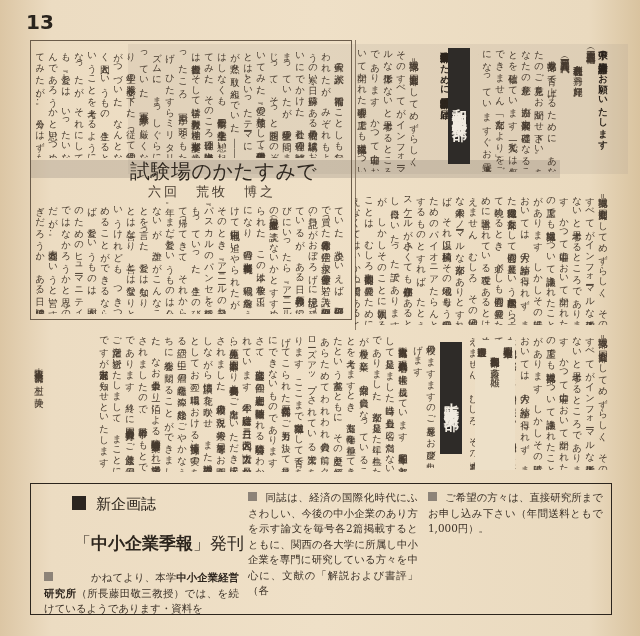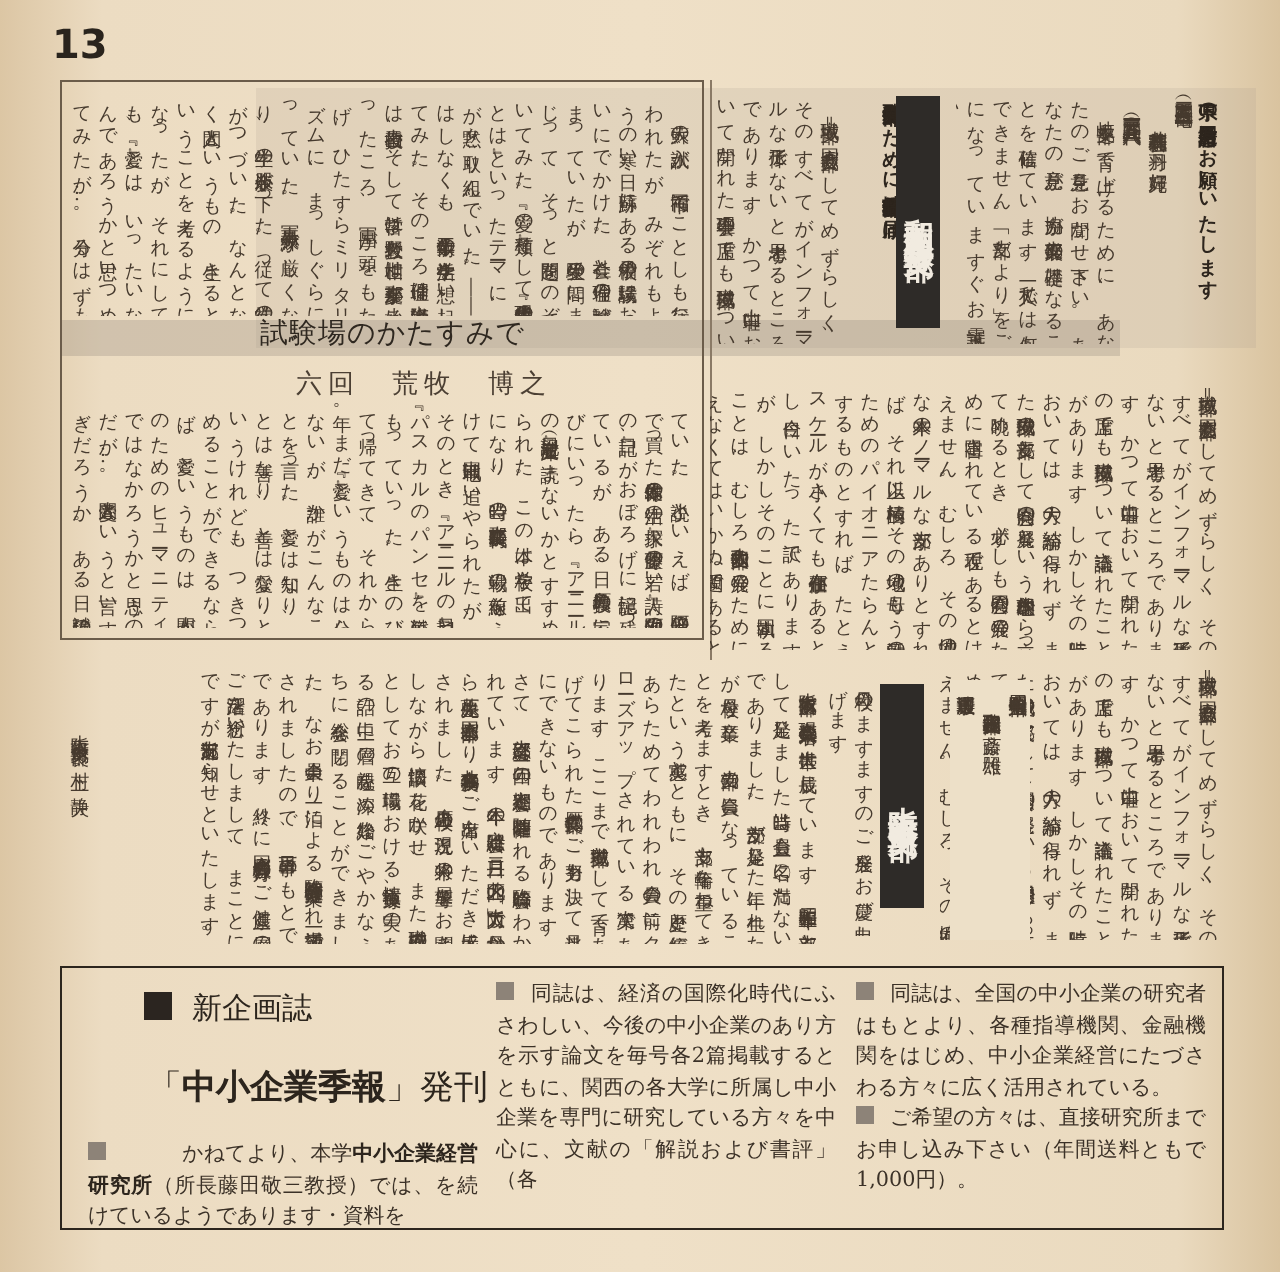--- a/index.html
+++ b/index.html
@@ -25,21 +25,21 @@
   }
   .vert p { margin:0; text-indent:1em; }
   .vert p.noind { text-indent:0; }
   .bold { font-weight:bold; color:#2d251d; }
 
   
   .box1 { left:30px; top:40px; width:320px; height:278px; border:1px solid #6b5c4a; }
   .shade-strip { background:rgba(150,140,125,0.22); }
   .title-strip { left:30px; top:160px; width:530px; height:18px; background:rgba(140,130,118,0.28); }
 
-  .art-title { left:130px; top:158px; font-family:"DejaVu Sans", sans-serif; font-size:14px; color:#2f2820; letter-spacing:0.5px; white-space:nowrap; }
+  .art-title { left:130px; top:158px; font-family:"DejaVu Sans", sans-serif; font-size:20px; color:#2f2820; letter-spacing:0.5px; white-space:nowrap; }
   .art-author { left:148px; top:183px; font-size:13px; color:#4b3f33; letter-spacing:3px; white-space:nowrap; word-spacing:8px; }
 
   .banner {
     background:#2e2b28; color:#f1ebe0;
     writing-mode: vertical-rl;
     font-family:"DejaVu Sans", sans-serif; font-weight:bold;
     font-size:16px; letter-spacing:2px;
     display:flex; align-items:center; justify-content:center;
   }
 
@@ -129,15 +129,14 @@
 
 <div class="abs hz" style="left:44px; top:570px; width:195px;">
   <span class="sq-sm"></span><span style="padding-left:4px;margin-left:26px;">かねてより、本学</span><span class="bold">中小企業経営研究所</span><span>（所長藤田敬三教授）では、を続けているようであります・資料を</span>
 </div>
 
 <div class="abs hz" style="left:248px; top:490px; width:170px;">
   <div><span class="sq-sm"></span><span>同誌は、経済の国際化時代にふさわしい、今後の中小企業のあり方を示す論文を毎号各2篇掲載するとともに、関西の各大学に所属し中小企業を専門に研究している方々を中心に、文献の「解説および書評」（各</span></div>
 </div>
 
 <div class="abs hz" style="left:428px; top:490px; width:175px;">
-  <div><span class="sq-sm"></span><span>同誌は、全国の中小企業の研究者はもとより、各種指導機関、金融機関をはじめ、中小企業経営にたづさわる方々に広く活用されている。</span></div>
   <div><span class="sq-sm"></span><span>ご希望の方々は、直接研究所までお申し込み下さい（年間送料ともで1,000円）。</span></div>
 </div>
 
 </body></html>

